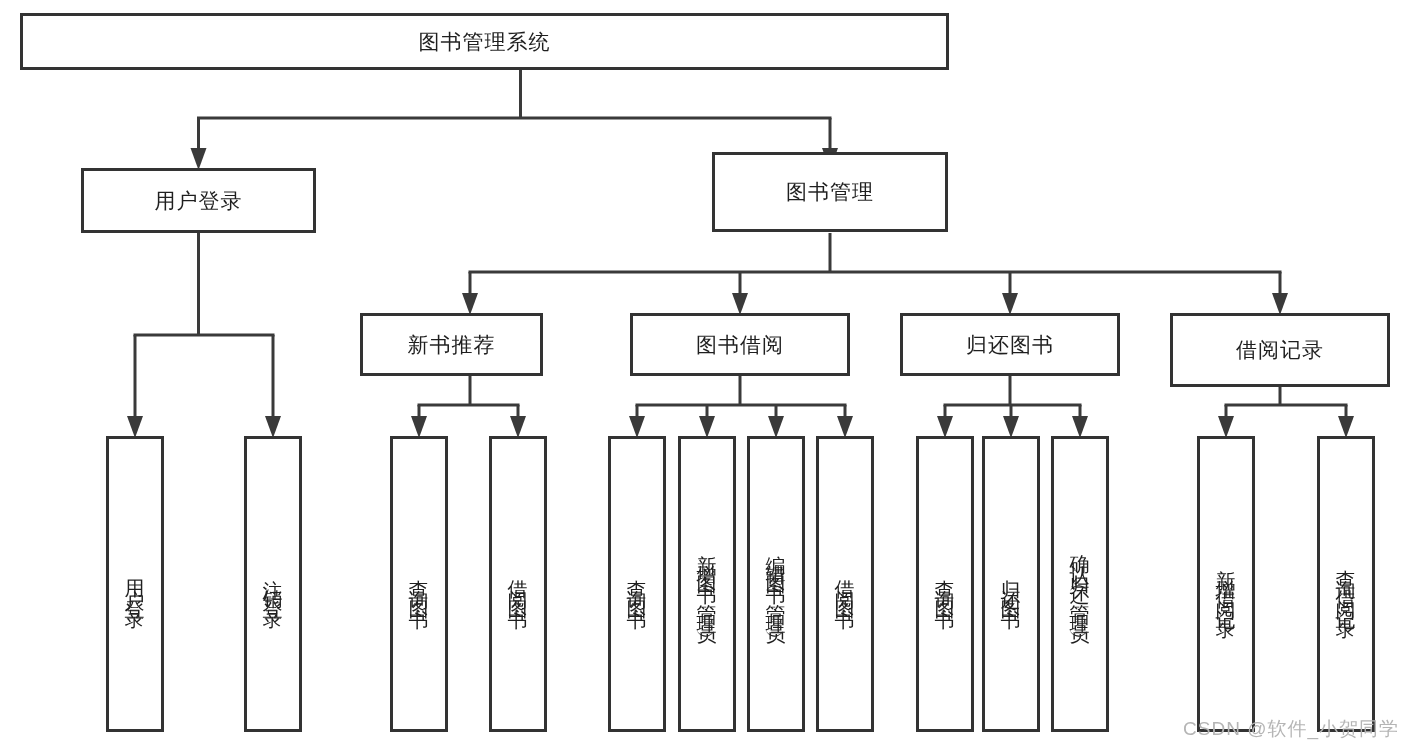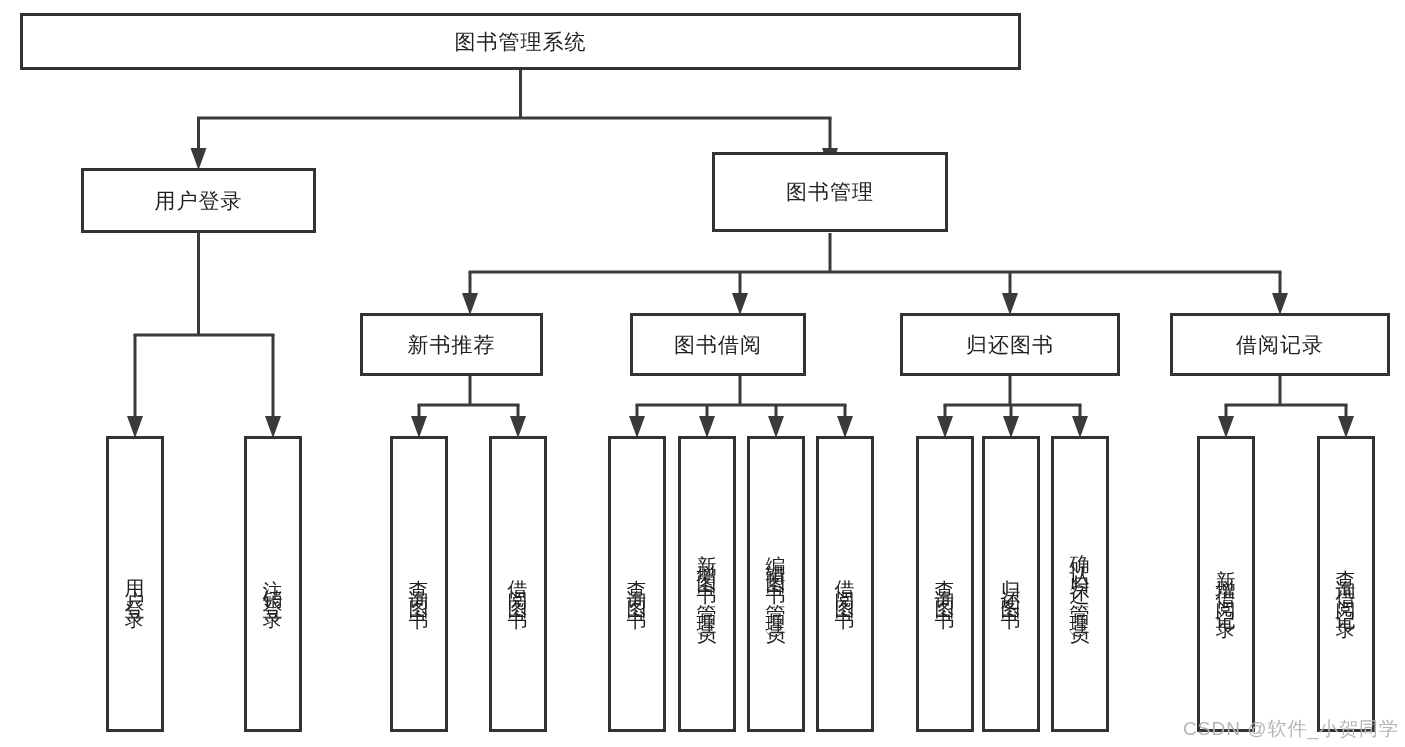--- a/index.html
+++ b/index.html
@@ -108,39 +108,39 @@
       <polygon points="1072,416 1088,416 1080,438" fill="#3a3a3a"></polygon>
       <line x1="1280" y1="376" x2="1280" y2="405" stroke="#3a3a3a" stroke-width="3"></line>
       <line x1="1224.5" y1="405" x2="1347.5" y2="405" stroke="#3a3a3a" stroke-width="3"></line>
       <line x1="1226" y1="405" x2="1226" y2="418" stroke="#3a3a3a" stroke-width="3"></line>
       <polygon points="1218,416 1234,416 1226,438" fill="#3a3a3a"></polygon>
       <line x1="1346" y1="405" x2="1346" y2="418" stroke="#3a3a3a" stroke-width="3"></line>
       <polygon points="1338,416 1354,416 1346,438" fill="#3a3a3a"></polygon>
     </svg>
 
   <div class="watermark" style="color: rgb(181, 181, 181);">CSDN @软件_小贺同学</div>
-<div class="node h" style="left: 20px; top: 13px; width: 1001px; height: 57px;">
+<div class="node h" style="left: 20px; top: 13px; width: 929px; height: 57px;">
       <span class="label">图书管理系统</span>
     </div>
     <div class="node h" style="left: 81px; top: 168px; width: 235px; height: 65px;">
       <span class="label">用户登录</span>
     </div>
     <div class="node h" style="left: 712px; top: 152px; width: 236px; height: 80px;">
       <span class="label">图书管理</span>
     </div>
     <div class="node h" style="left: 360px; top: 313px; width: 183px; height: 63px;">
       <span class="label">新书推荐</span>
     </div>
-    <div class="node h" style="left: 630px; top: 313px; width: 176px; height: 63px; text-align: center;">
+    <div class="node h" style="left: 630px; top: 313px; width: 220px; height: 63px; text-align: center;">
       <span class="label">图书借阅</span>
     </div>
     <div class="node h" style="left: 900px; top: 313px; width: 220px; height: 63px;">
       <span class="label">归还图书</span>
     </div>
-    <div class="node h" style="left: 1170px; top: 313px; width: 220px; height: 63px; font-family: Liberation Mono, monospace;">
+    <div class="node h" style="left: 1170px; top: 313px; width: 220px; height: 74px; font-family: Liberation Mono, monospace;">
       <span class="label">借阅记录</span>
     </div>
     <div class="node v" style="left: 106px; top: 436px; width: 58px; height: 296px;">
       <span class="label">用户登录</span>
     </div>
     <div class="node v" style="left: 244px; top: 436px; width: 58px; height: 296px;">
       <span class="label">注销登录</span>
     </div>
     <div class="node v" style="left: 390px; top: 436px; width: 58px; height: 296px;">
       <span class="label">查询图书</span>

